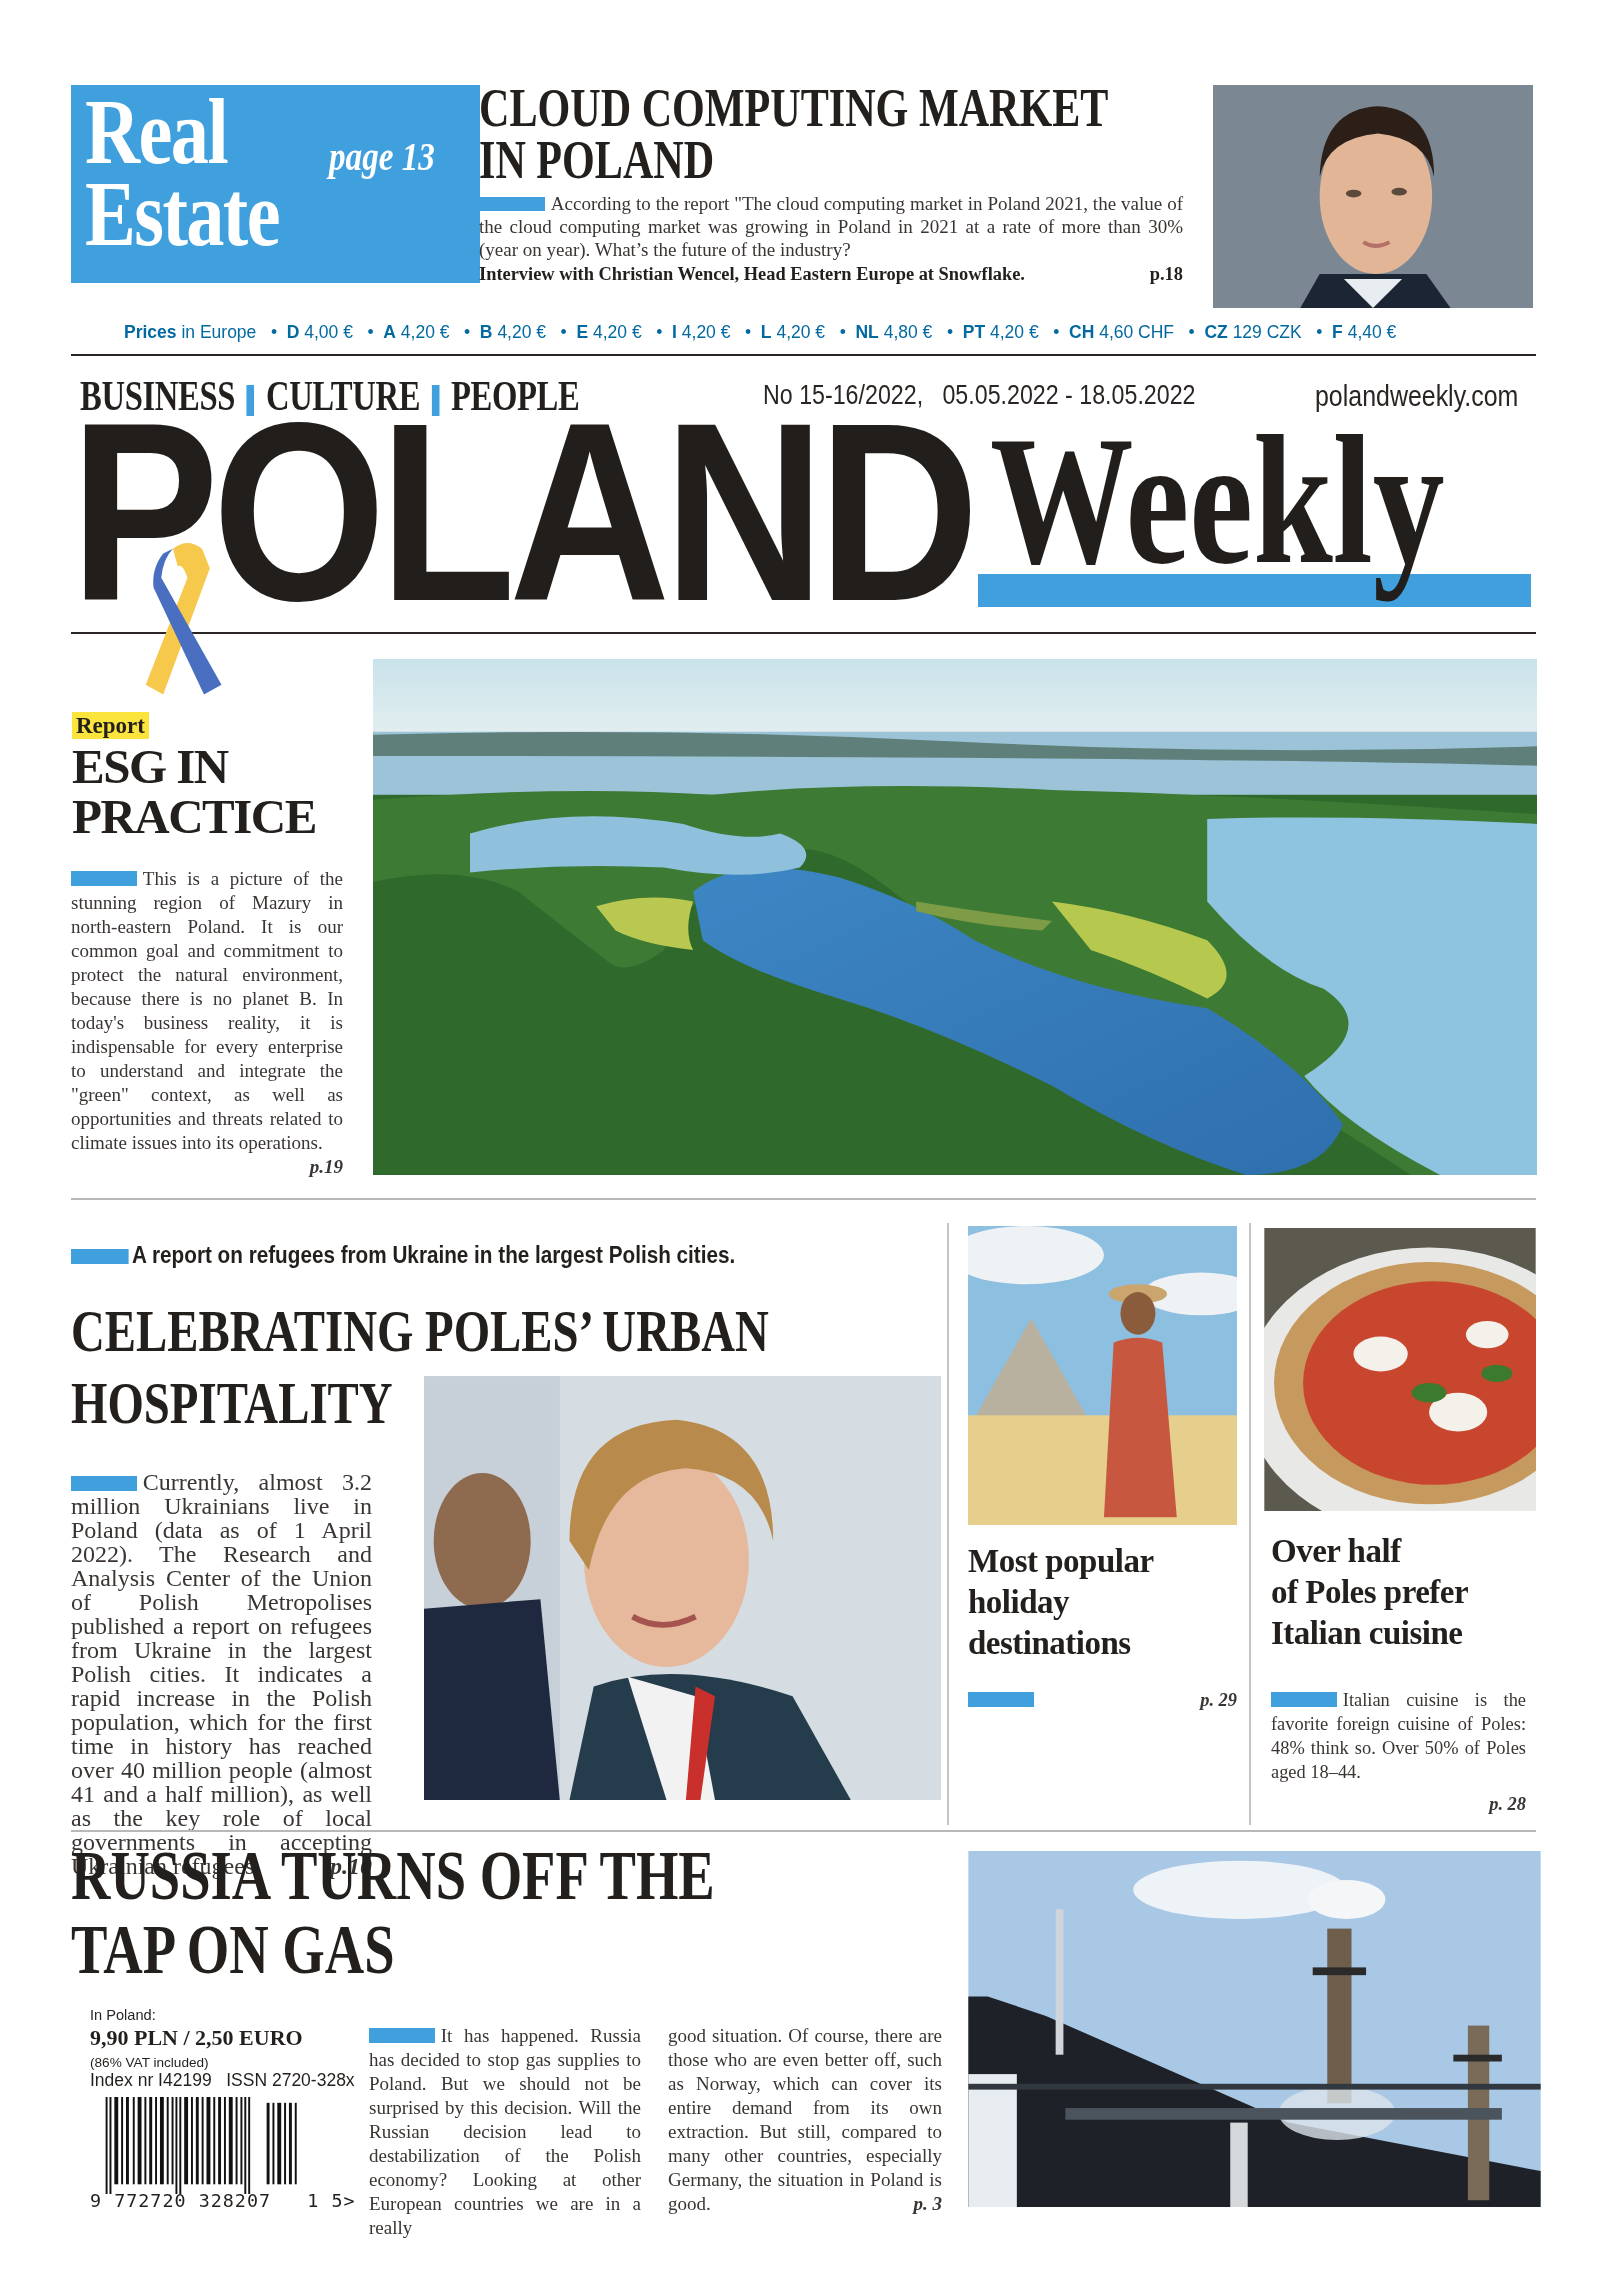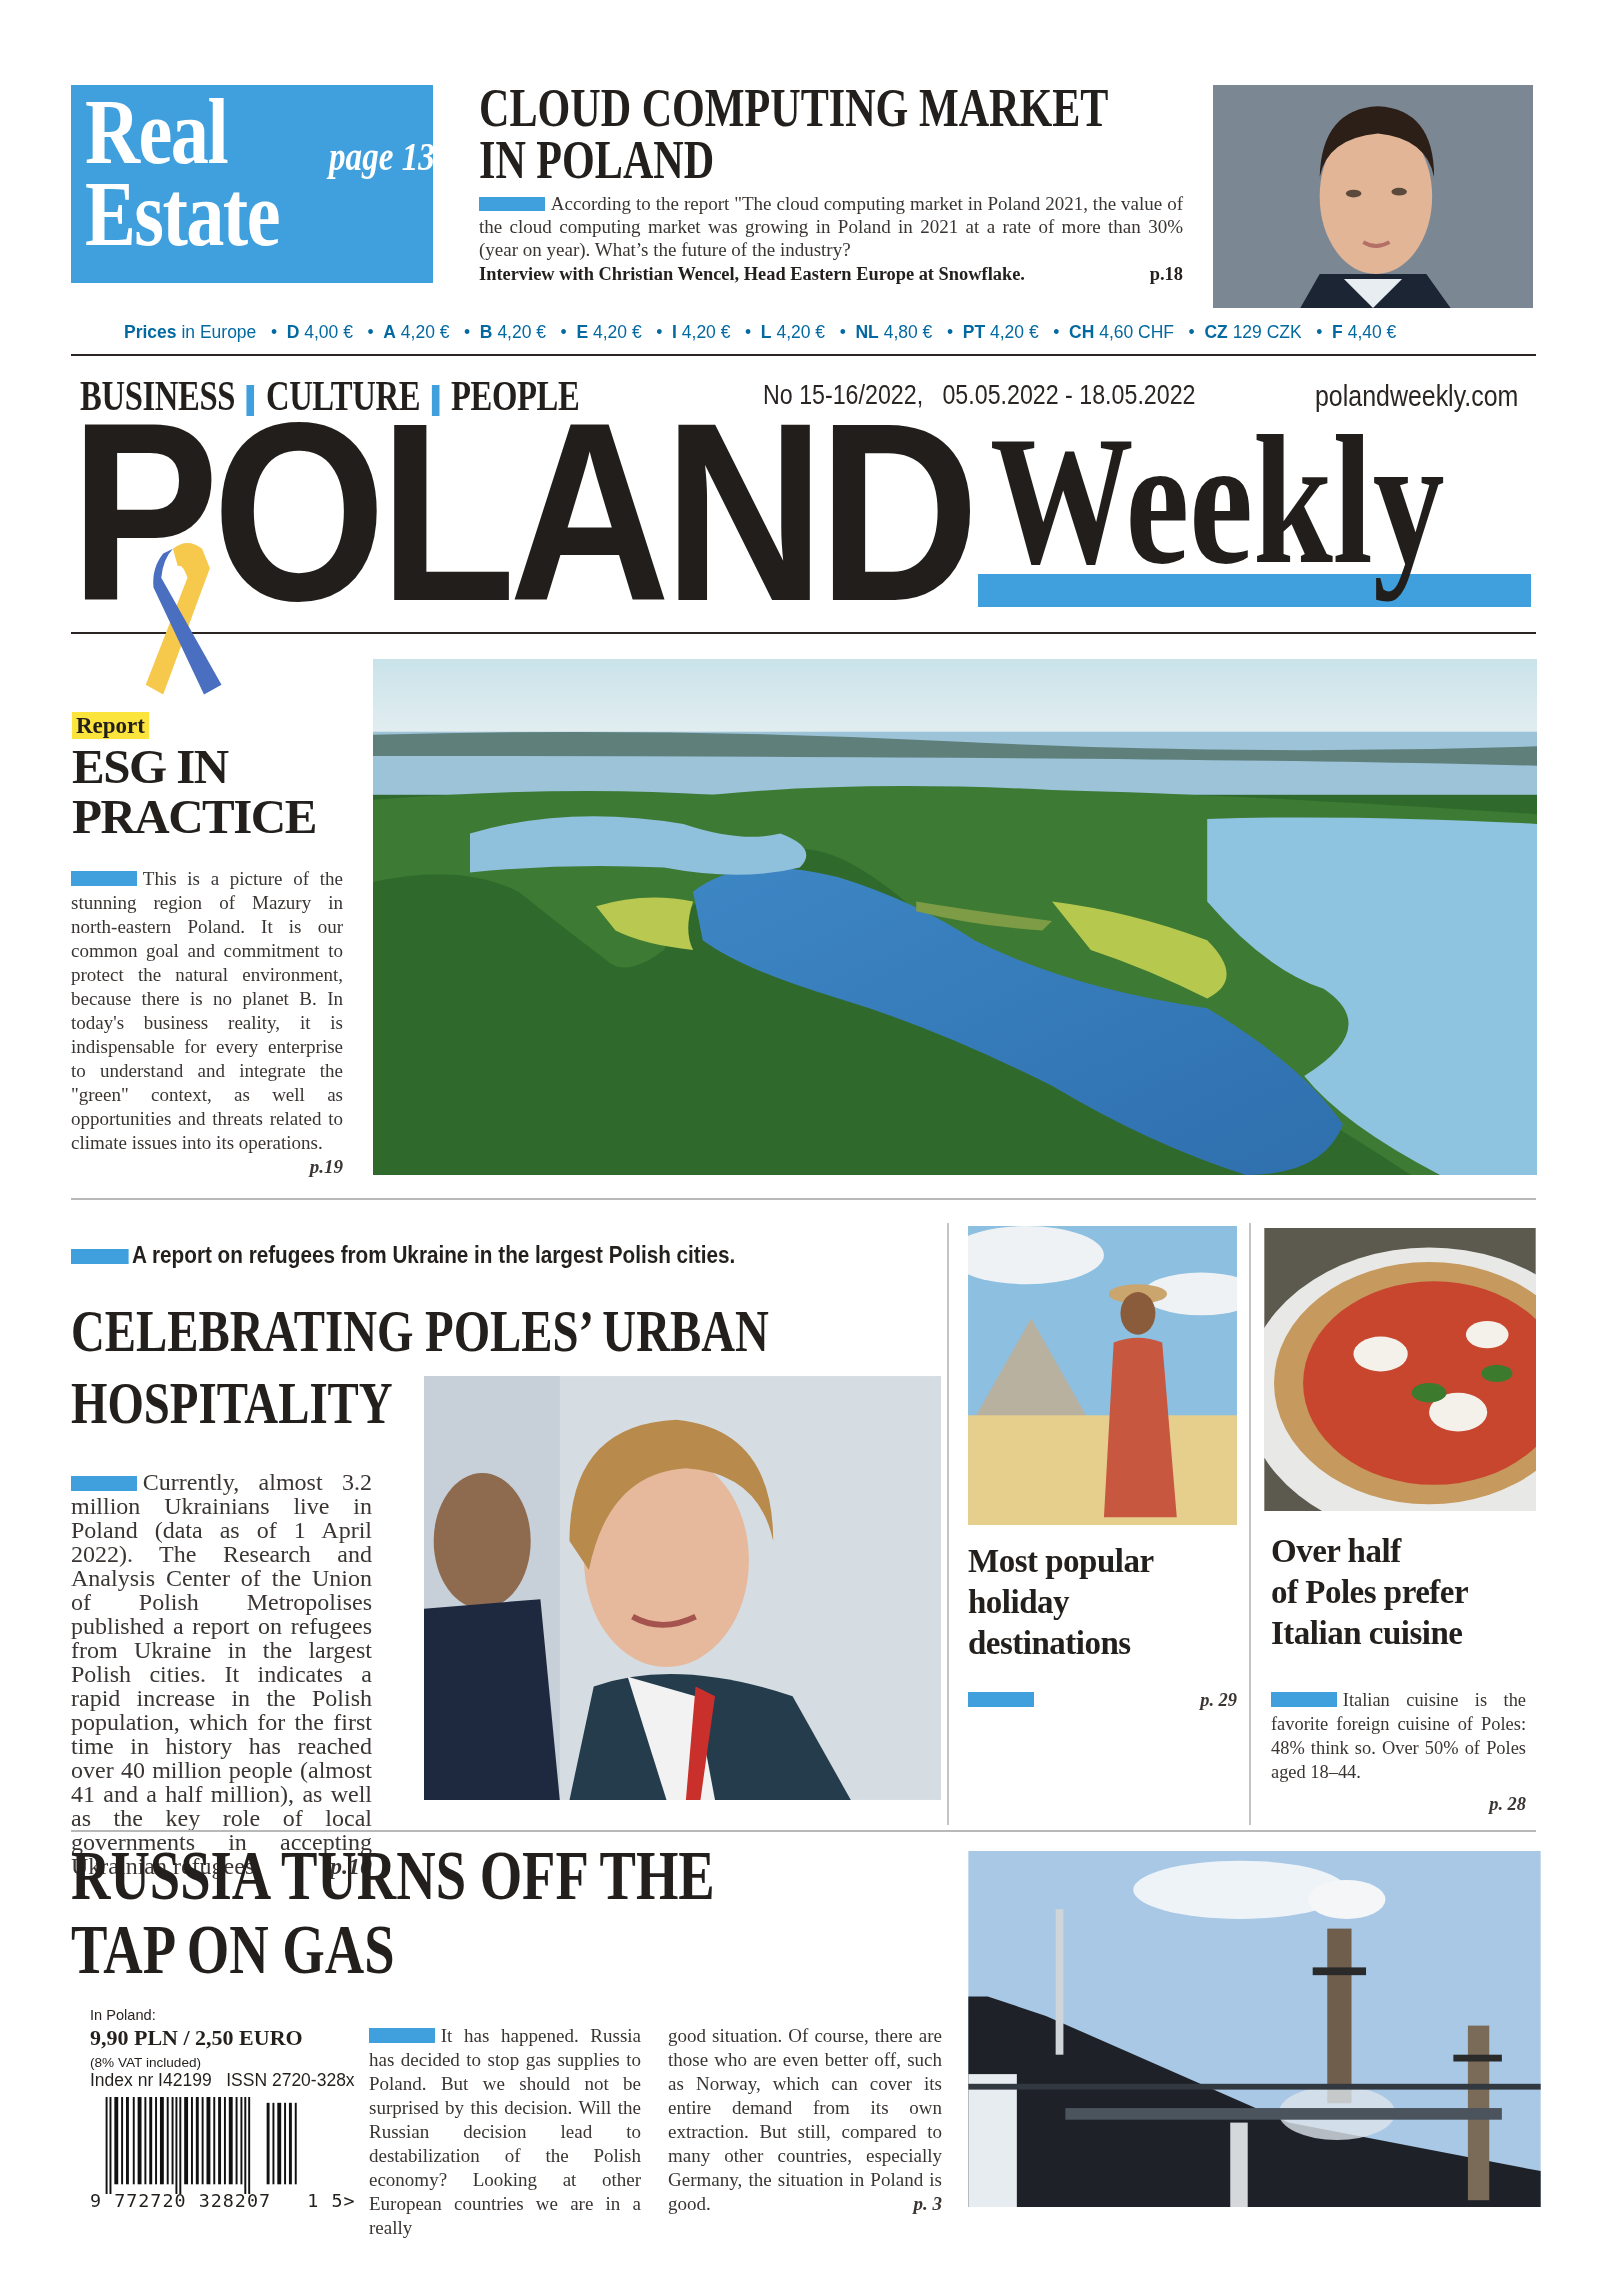--- a/index.html
+++ b/index.html
@@ -8,21 +8,21 @@
   .abs { position: absolute; }
   .sans { font-family: "Liberation Sans", "DejaVu Sans", sans-serif; }
   .rule { position: absolute; height: 1.9px; background: #2a2522; }
   .rule-thin { position: absolute; height: 1.9px; background: #b8b8b8; }
   .vrule { position: absolute; width: 1.9px; background: #c4c4c4; }
   .bar-lead { display: inline-block; width: 66px; height: 14.6px; background: #3fa0dd; vertical-align: baseline; margin-right: 5.8px; position: relative; top: 1px; }
   .body-text { font-size: 19.4px; line-height: 24px; text-align: justify; color: #3a3532; }
   .pref { font-style: italic; font-weight: bold; float: right; }
 
   
-  #realestate { left: 71px; top: 85px; width: 362px; height: 198px; background: #3fa0dd; color: #fff; overflow: hidden; }
+  #realestate { left: 71px; top: 85px; width: 409px; height: 198px; background: #3fa0dd; color: #fff; overflow: hidden; }
   #realestate .re-title { position: absolute; left: 13.6px; top: 5.8px; font-size: 93px; line-height: 82px; font-weight: bold; letter-spacing: -1.9px; transform: scaleX(0.82); transform-origin: left top; white-space: nowrap; }
   #realestate .re-page { position: absolute; left: 258px; top: 49px; font-size: 39px; font-style: italic; font-weight: bold; transform: scaleX(0.85); transform-origin: left top; white-space: nowrap; }
 
   #cloud-title { left: 479px; top: 82px; font-size: 54px; line-height: 52px; font-weight: bold; transform: scaleX(0.78); transform-origin: left top; white-space: nowrap; }
   #cloud-body { left: 479px; top: 192px; width: 704px; font-size: 19px; line-height: 23px; color: #3a3532; text-align: justify; }
   #cloud-body .bar-lead { width: 66px; height: 13.6px; }
   #cloud-interview { left: 479px; top: 264px; width: 704px; font-size: 18.4px; font-weight: bold; color: #231f1c; }
   #cloud-interview .pref { font-style: normal; }
   #cloud-photo { left: 1213px; top: 85px; width: 320px; height: 223px; overflow: hidden; background: linear-gradient(90deg, #6a7583 0%, #8a95a2 50%, #6d7886 100%); }
 
@@ -255,21 +255,21 @@
 <div class="rule-thin" style="left:71px; top:1830px; width:1465px;"></div>
 
 <div id="russia-title" class="abs">
   <div>RUSSIA TURNS OFF THE</div>
   <div>TAP ON GAS</div>
 </div>
 
 <div id="price-block" class="abs">
   <div class="pl">In Poland:</div>
   <div class="pp">9,90 PLN / 2,50 EURO</div>
-  <div class="vat">(8% VAT included)</div>
+  <div class="vat">(86% VAT included)</div>
   <div class="idx" style="white-space:pre;">Index nr I42199   ISSN 2720-328x</div>
   <div id="barcode">
     <svg width="233" height="97" viewBox="0 0 240 100">
       <g fill="#111">
         <rect x="16" y="0" width="2" height="100"></rect>
           <rect x="20" y="0" width="2" height="100"></rect>
         <rect x="25" y="0" width="4" height="90"></rect>
           <rect x="32" y="0" width="2" height="90"></rect>
         <rect x="37" y="0" width="3" height="90"></rect>
           <rect x="44" y="0" width="2" height="90"></rect>

